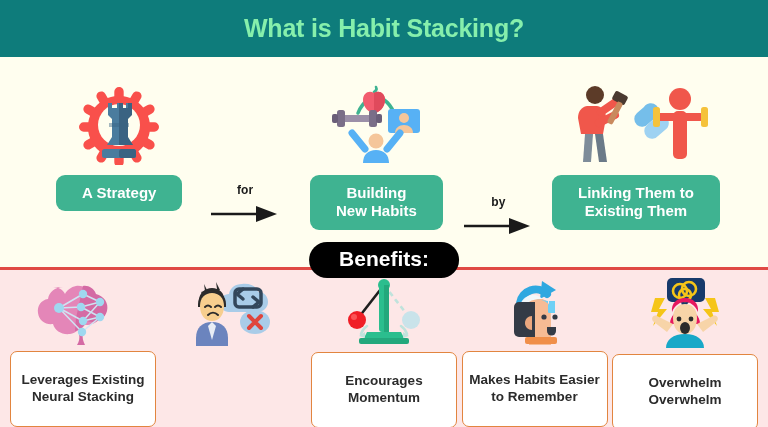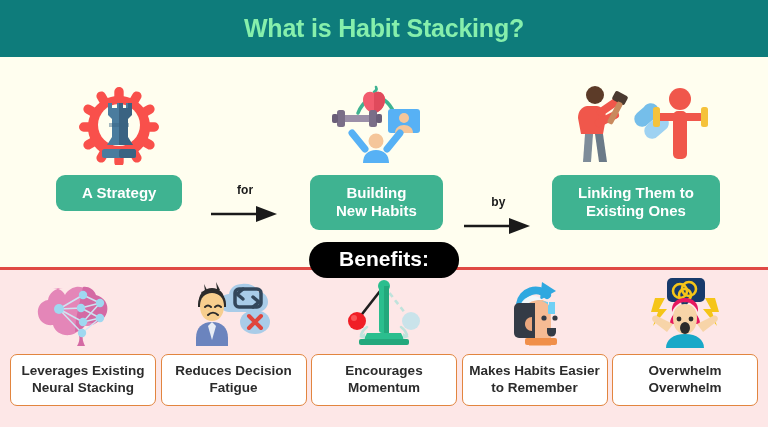--- a/index.html
+++ b/index.html
@@ -178,21 +178,21 @@
     margin-top: 6px;
     width: 100%;
     background: #FFFFFF;
     border: 1.6px solid #E2853F;
     border-radius: 7px;
     color: #2B2B2B;
     font-size: 13.5px;
     font-weight: bold;
     line-height: 1.25;
     text-align: center;
-    padding: 8px 4px;
+    padding: 20px 4px;
   }
 </style>
 </head>
 <body>
 
 <div id="infographic">
 
   <div class="header">
     <div class="header-title">What is Habit Stacking?</div>
   </div>
@@ -295,21 +295,21 @@
               <circle cx="119" cy="20" r="11" fill="#F0574B"></circle>
               <rect x="112" y="32" width="14" height="48" rx="5" fill="#F0574B"></rect>
               <rect x="95" y="34" width="48" height="8" rx="4" fill="#F0574B"></rect>
               <rect x="92" y="28" width="7" height="20" rx="2.5" fill="#F5C23B"></rect>
               <rect x="140" y="28" width="7" height="20" rx="2.5" fill="#F5C23B"></rect>
             </g>
           </svg>
         </div>
         <div class="step-box">
           <span>Linking Them to</span><br>
-          <span>Existing Ones</span>
+          <span>Existing Them</span>
         </div>
       </div>
 
       <div class="connector conn-1">
         <span class="connector-label">for</span>
         <span class="connector-arrow">
           <svg width="68" height="18" viewBox="0 0 68 18">
             <line x1="0" y1="9" x2="48" y2="9" stroke="#1A1A1A" stroke-width="2.6"></line>
             <polygon points="45,1 66,9 45,17" fill="#1A1A1A"></polygon>
           </svg>
@@ -385,24 +385,20 @@
             <g>
               <path d="M12 26c0-8 6-13 14-13s14 5 14 13v3H12Z" fill="#2B2B2B"></path>
               <path d="M14 28c0-8 5-13 12-13s12 5 12 13c0 9-5 15-12 15s-12-6-12-15Z" fill="#F7CE8E"></path>
               <path d="M13 23c3-7 9-10 14-9 5 1 9 4 11 9 1-8-5-13-12-13s-13 5-13 13Z" fill="#2B2B2B"></path>
               <path d="M19 29c2-2 4-2 6 0M29 29c2-2 4-2 6 0" stroke="#2B2B2B" stroke-width="2" fill="none" stroke-linecap="round"></path>
               <path d="M22 37c3-3 7-3 10 0" stroke="#2B2B2B" stroke-width="2" fill="none" stroke-linecap="round"></path>
               <path d="M26 44c-10 0-16 6-16 16v8h32v-8c0-10-6-16-16-16Z" fill="#6B84BE"></path>
               <path d="M26 44l4 4-4 14-4-14Z" fill="#E8EDF5"></path>
             </g>
           </svg>
-        </div>
-        <div class="benefit-box">
-          <span>Reduces Decision</span><br>
-          <span>Fatigue</span>
         </div>
       </div>
 
       <div class="benefit-item">
         <div class="benefit-icon">
           <svg width="86" height="70" viewBox="0 0 86 70">
 
             <path d="M43 9 18 41" stroke="#1F1F1F" stroke-width="2.6"></path>
             <path d="M43 9 68 41" stroke="#BFE3DC" stroke-width="2.6" stroke-dasharray="5 4"></path>
 

